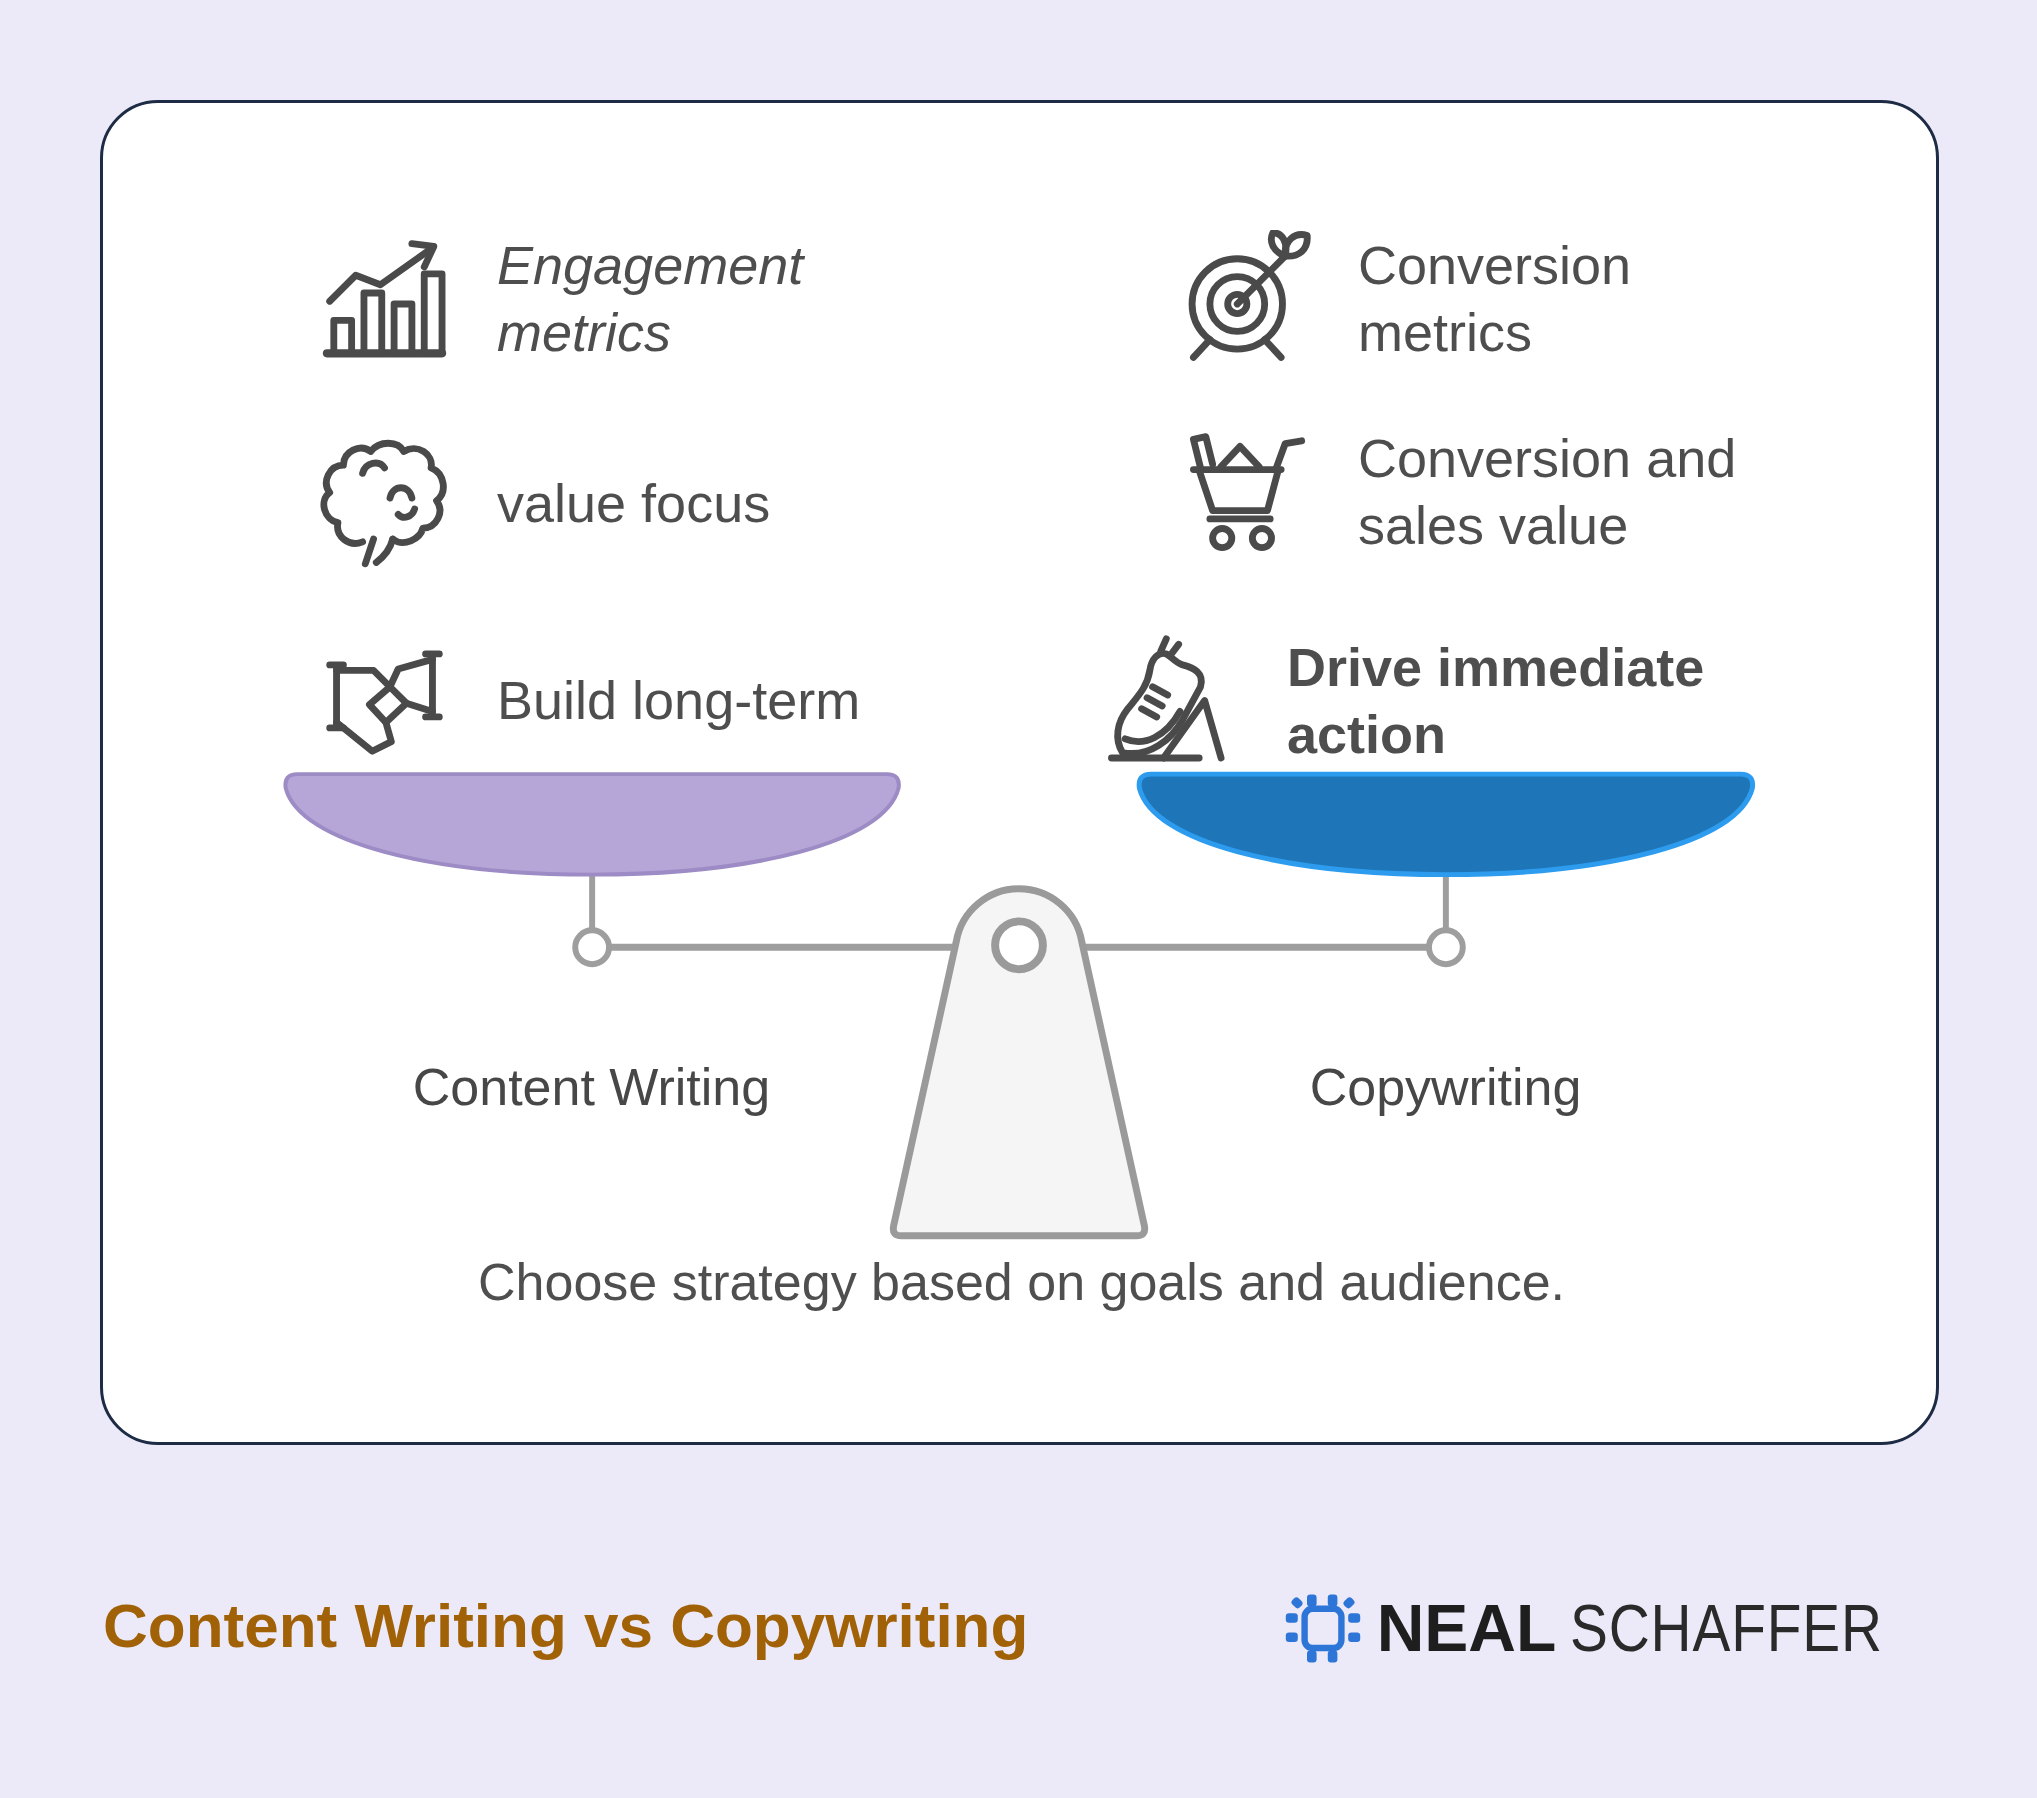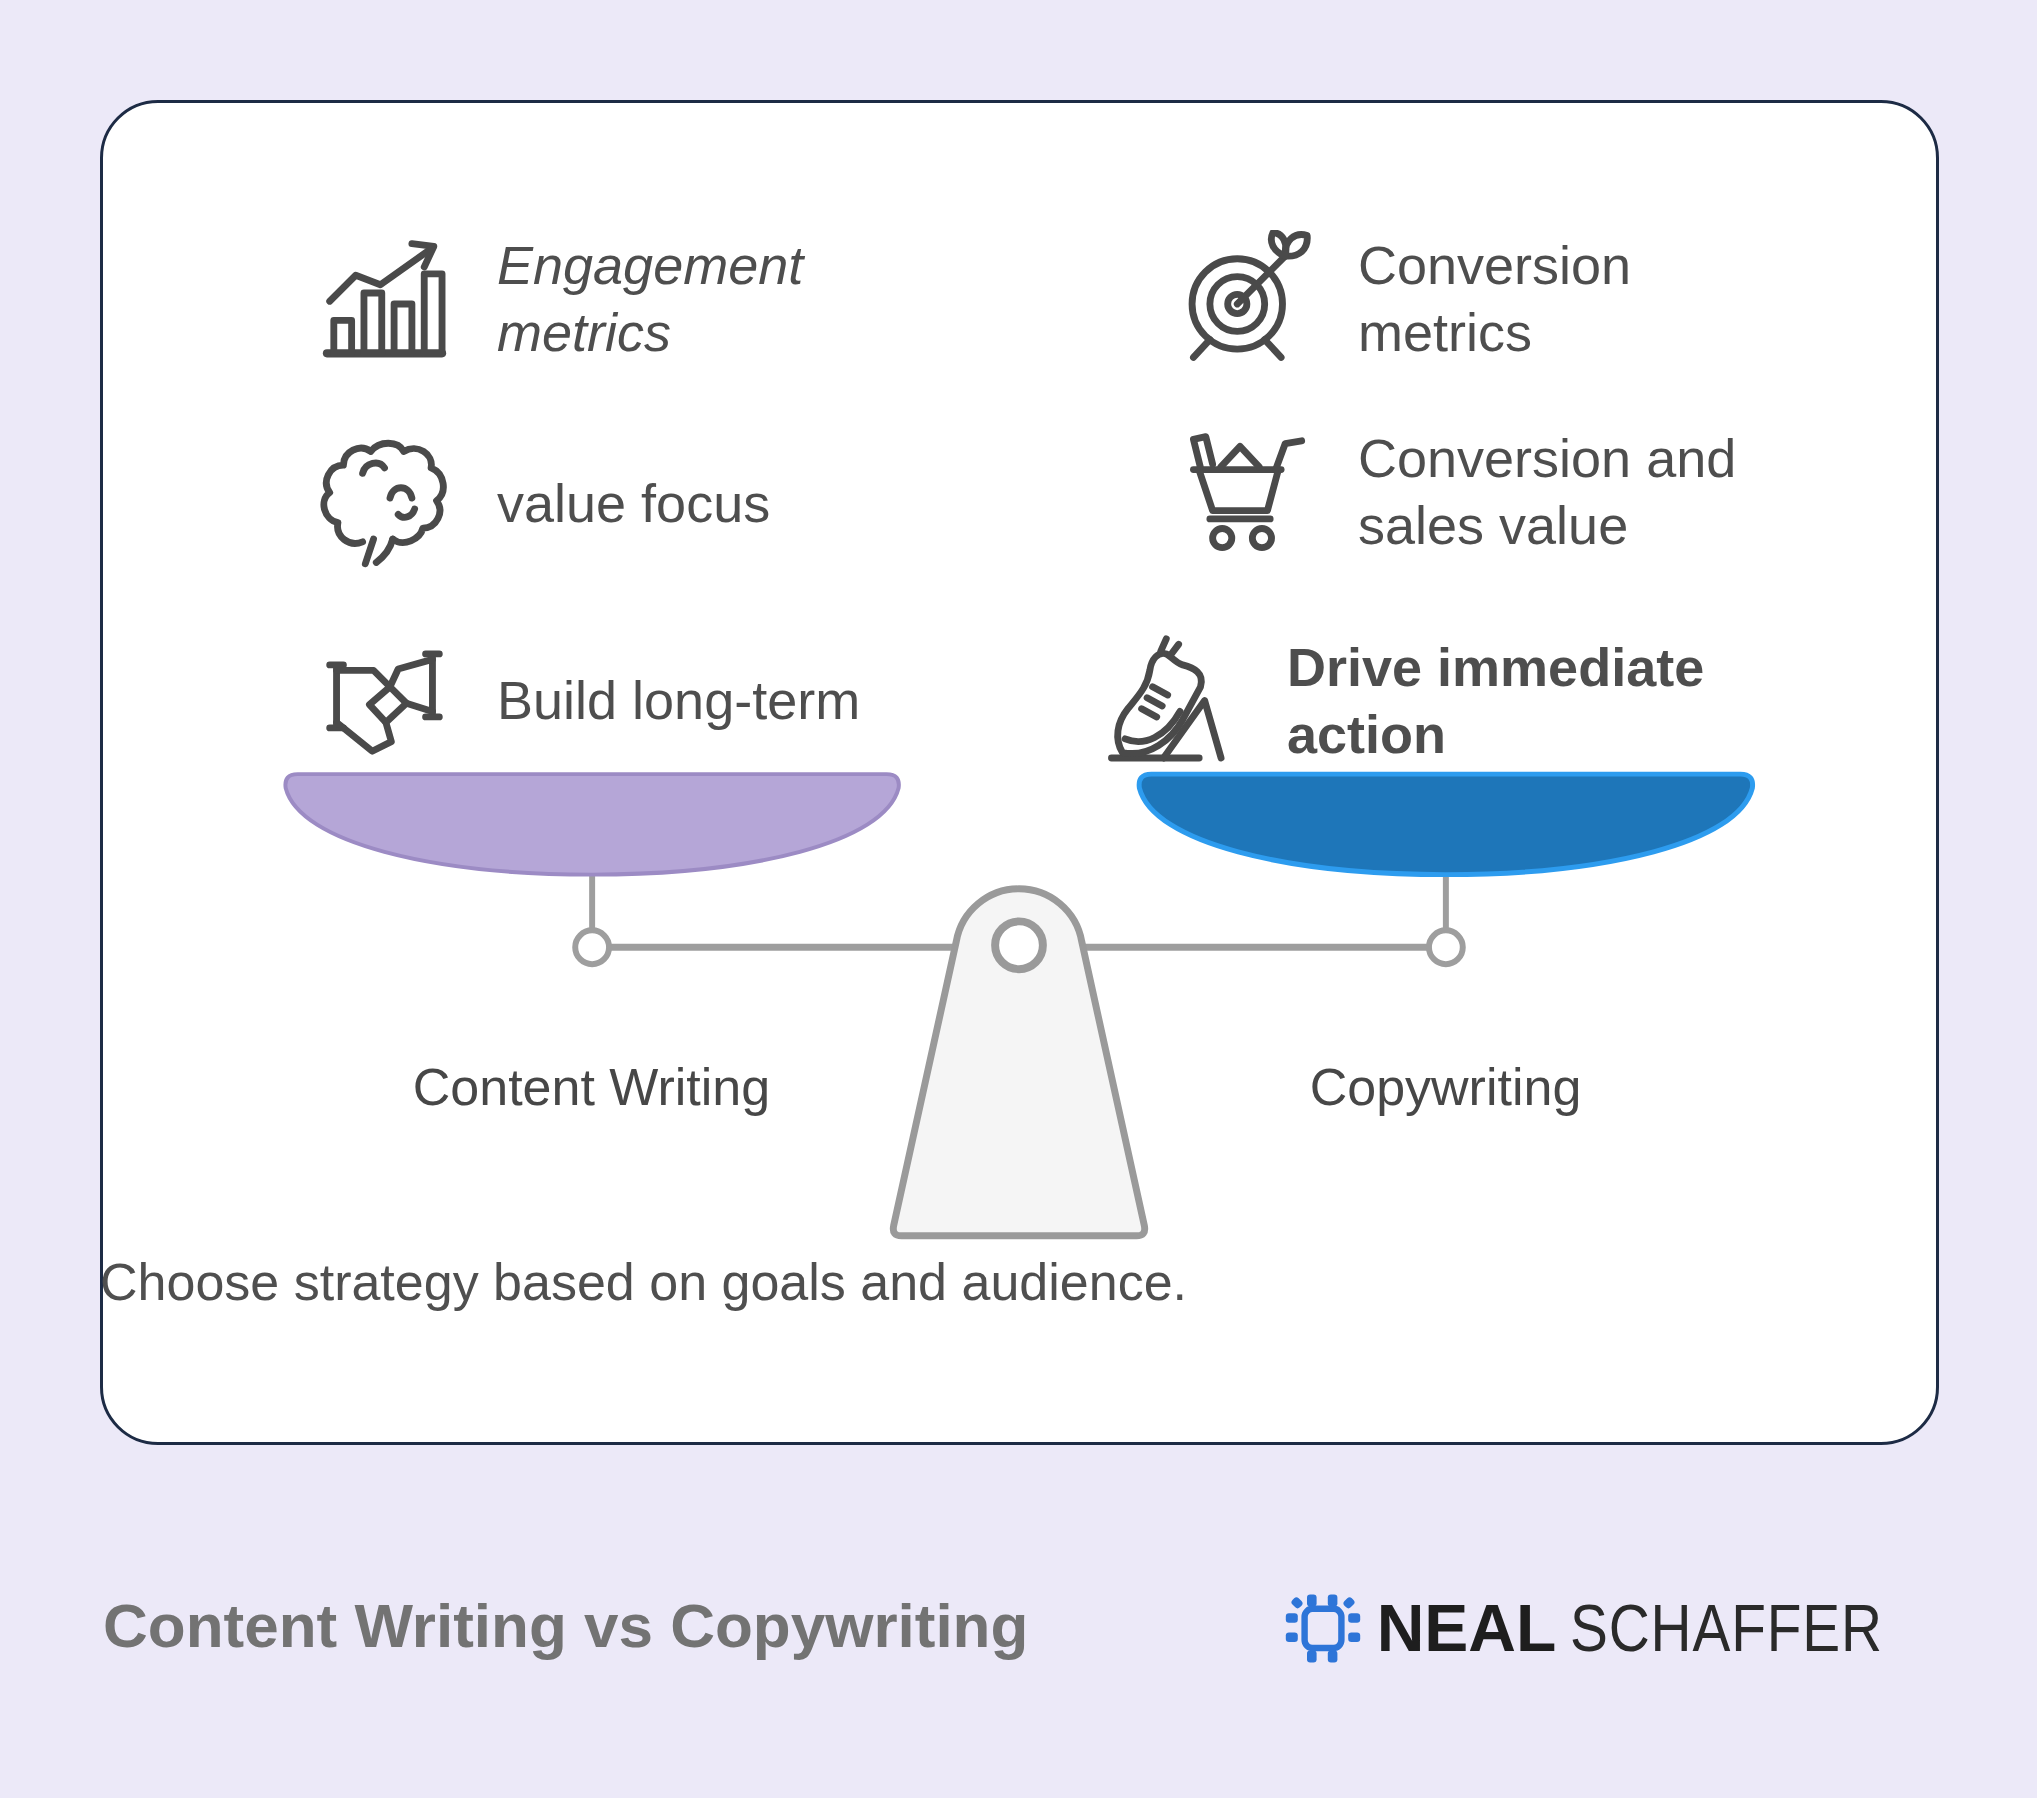--- a/index.html
+++ b/index.html
@@ -50,30 +50,30 @@
     width:557px;
     text-align:center;
     font-size:52px;
     color:#474747;
     top:1057px;
   }
   .caption{
     position:absolute;
     left:100px;top:1252px;
     width:1843px;
-    text-align:left;
+    text-align:center;
     font-size:52px;
     color:#4F4F4F;
   }
   .footer-title{
     position:absolute;
     left:103px;top:1590px;
     font-size:62px;
     font-weight:700;
-    color:#737373;
+    color:#a16207;
     letter-spacing:0px;
   }
   .brand{
     position:absolute;
     right:104px;top:1582px;
     height:92px;
     display:flex;
     align-items:center;
     gap:14px;
   }

